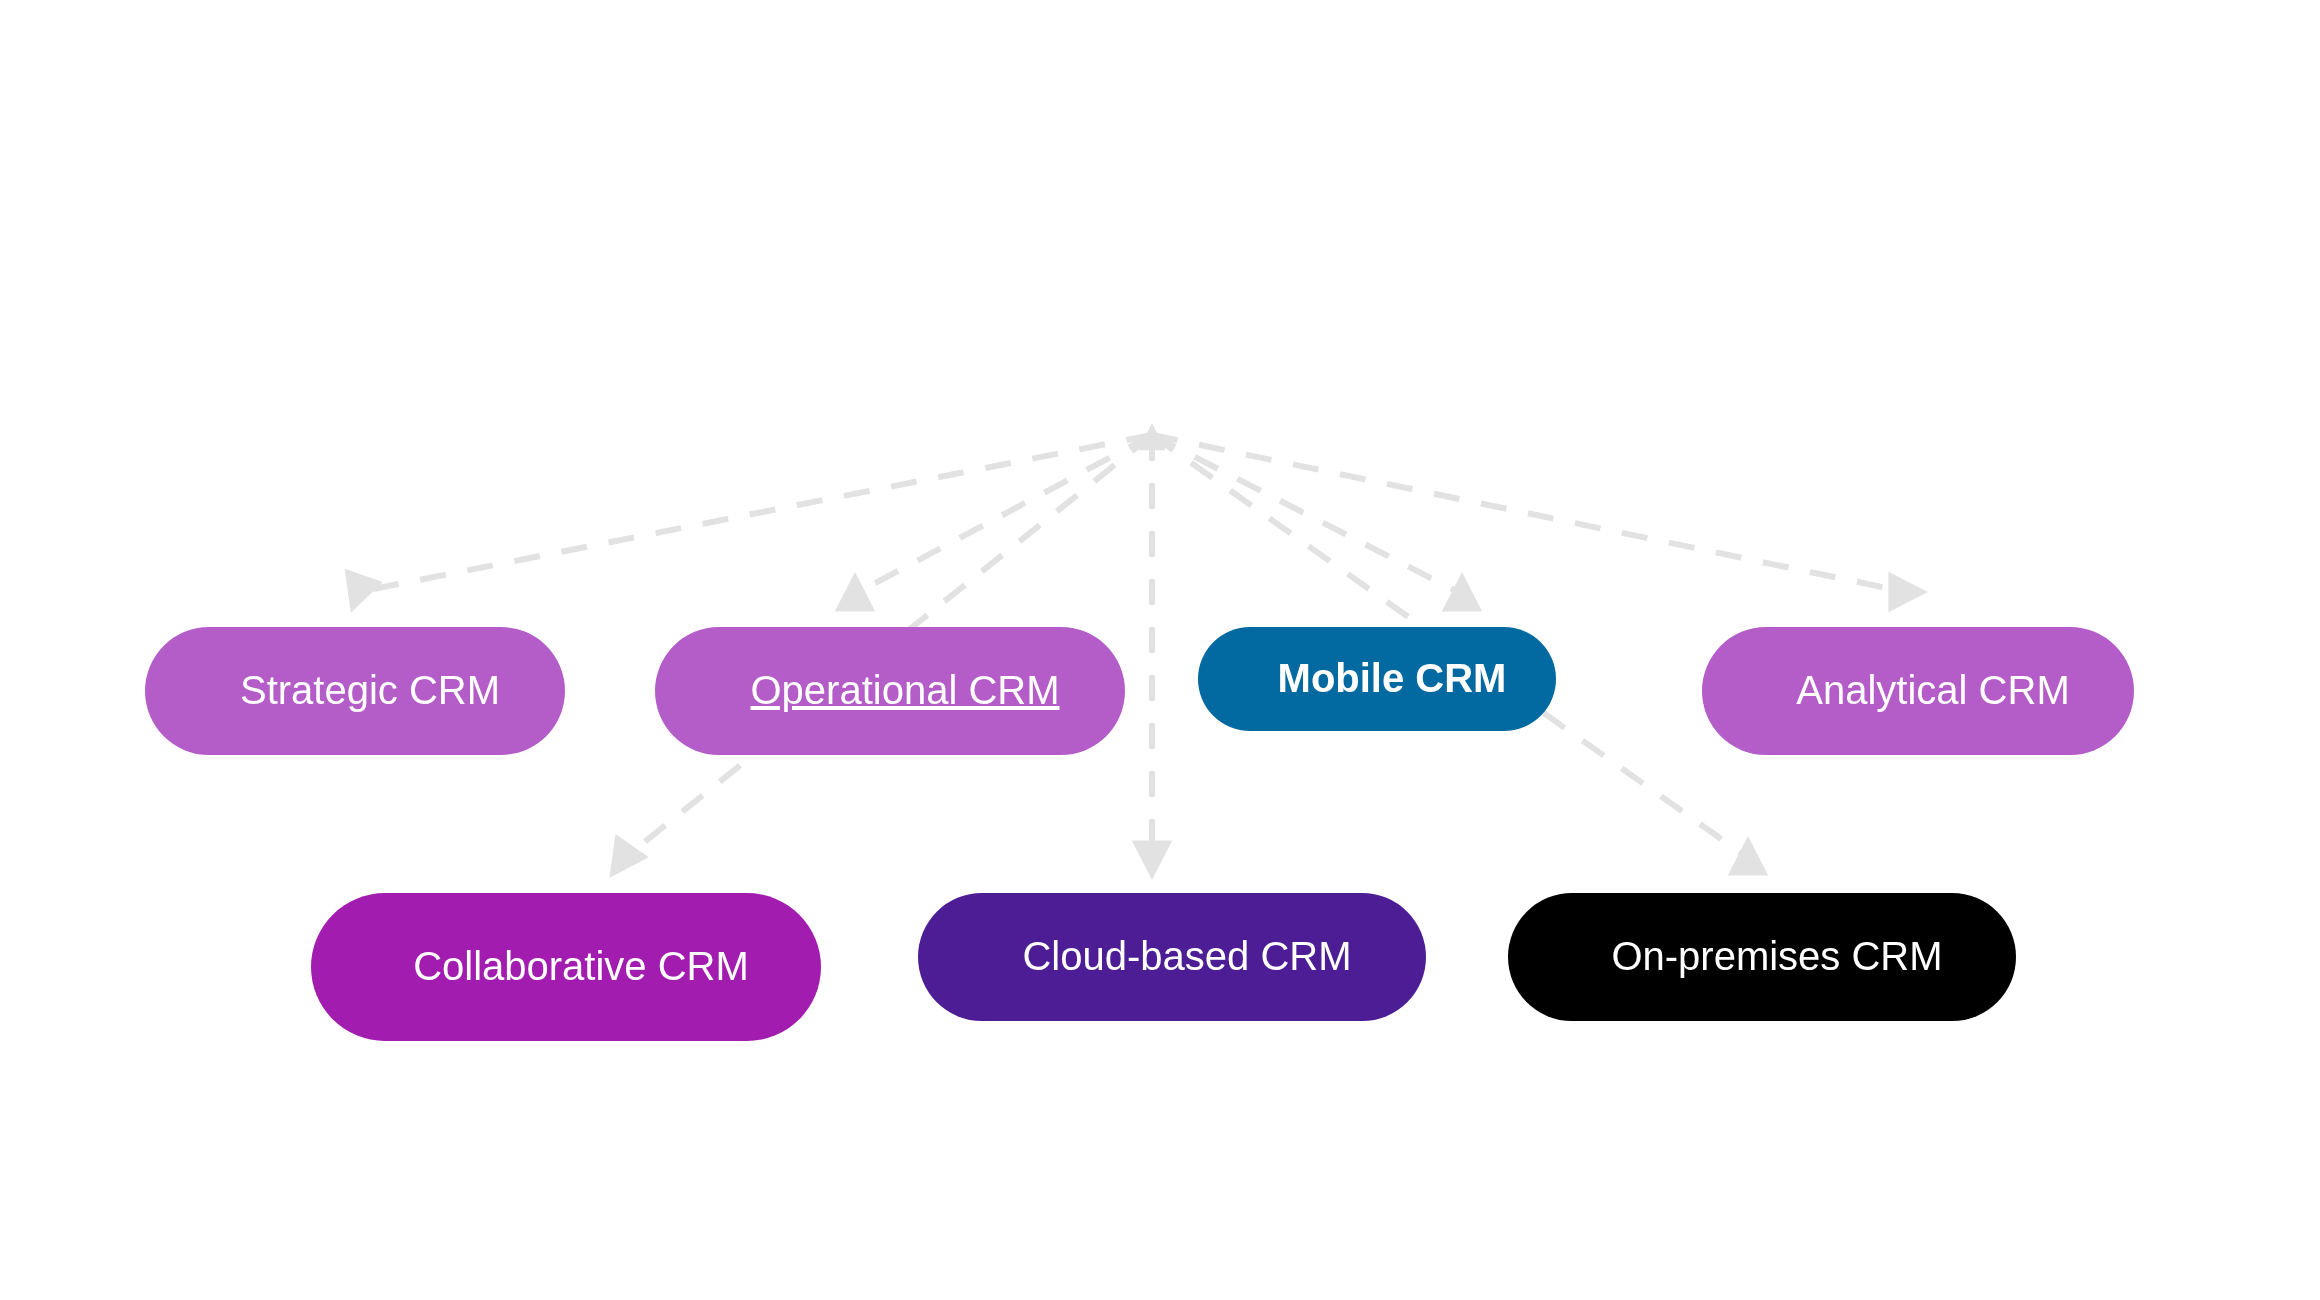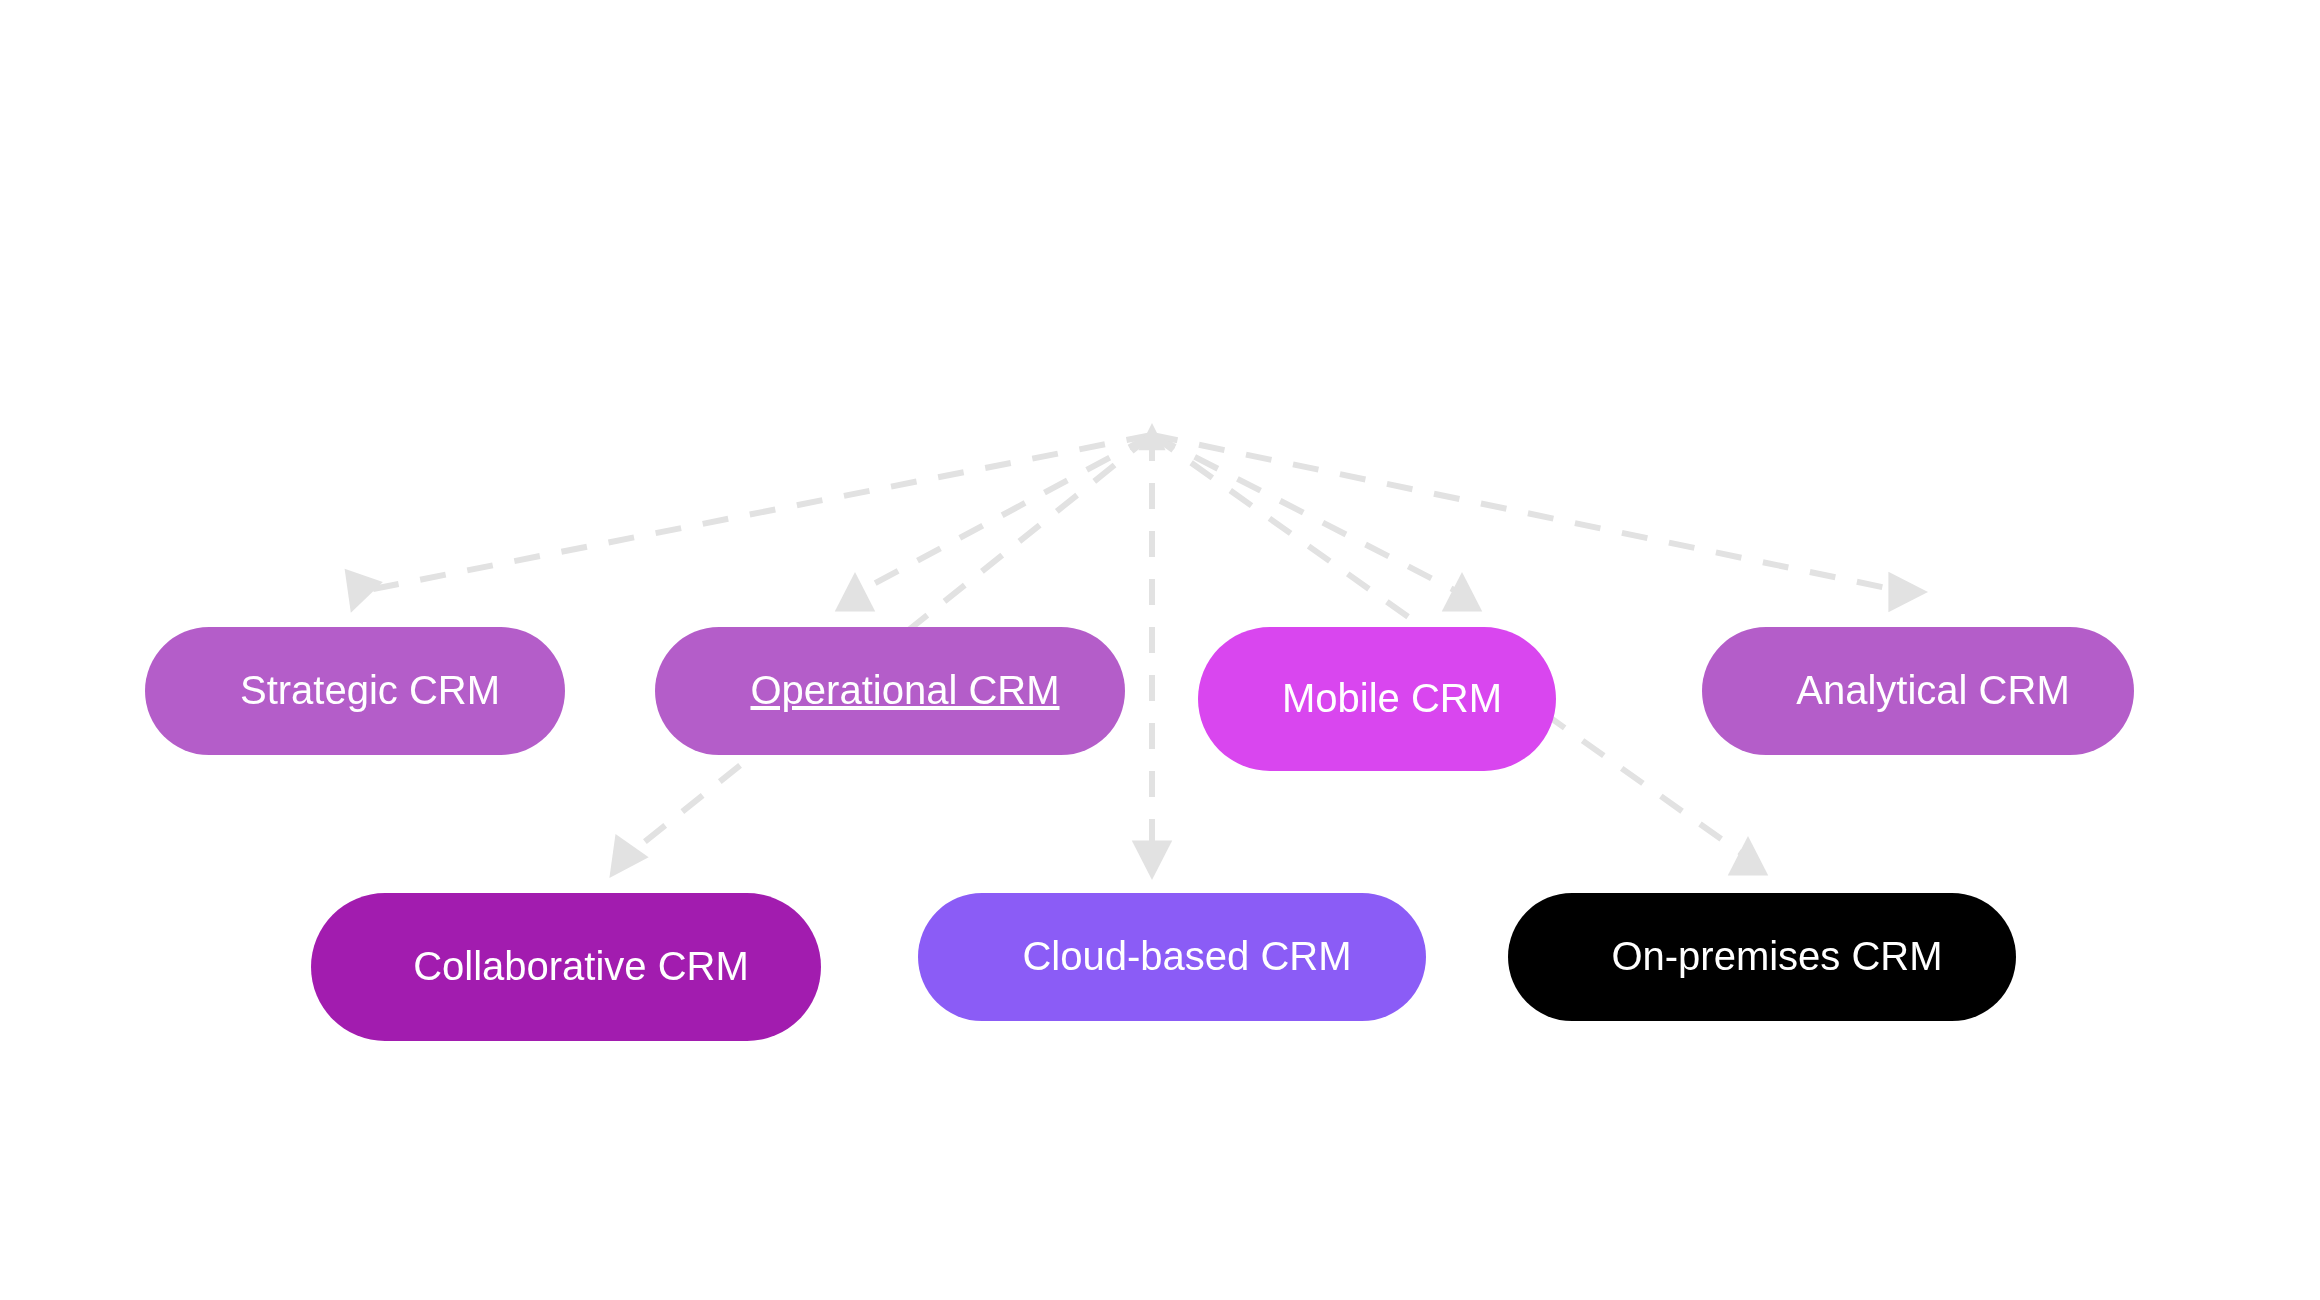--- a/index.html
+++ b/index.html
@@ -85,30 +85,30 @@
       <polygon points="0,-16 -13.6,11.2 13.6,11.2" fill="#e2e2e2" transform="translate(1152,439)"></polygon>
     </svg>
 
   <div id="nodes">
       <div class="node" style="left: 145px; top: 627px; width: 420px; height: 128px; background: rgb(180, 93, 201); color: rgb(255, 255, 255);">
         <span class="node-label">Strategic CRM</span>
       </div>
       <div class="node" style="left: 655px; top: 627px; width: 470px; height: 128px; background: rgb(180, 93, 201); color: rgb(255, 255, 255); text-decoration: underline;">
         <span class="node-label">Operational CRM</span>
       </div>
-      <div class="node" style="left: 1198px; top: 627px; width: 358px; height: 144px; background: #d946ef; color: rgb(255, 255, 255);">
+      <div class="node" style="left: 1198px; top: 627px; width: 358px; height: 104px; background: #0369a1; color: rgb(255, 255, 255); font-weight: bold;">
         <span class="node-label">Mobile CRM</span>
       </div>
       <div class="node" style="left: 1702px; top: 627px; width: 432px; height: 128px; background: rgb(180, 93, 201); color: rgb(255, 255, 255);">
         <span class="node-label">Analytical CRM</span>
       </div>
       <div class="node" style="left: 311px; top: 893px; width: 510px; height: 148px; background: #a21caf; color: rgb(255, 255, 255);">
         <span class="node-label">Collaborative CRM</span>
       </div>
-      <div class="node" style="left: 918px; top: 893px; width: 508px; height: 128px; background: #8b5cf6; color: rgb(255, 255, 255);">
+      <div class="node" style="left: 918px; top: 893px; width: 508px; height: 128px; background: #4c1d95; color: rgb(255, 255, 255);">
         <span class="node-label">Cloud-based CRM</span>
       </div>
       <div class="node" style="left: 1508px; top: 893px; width: 508px; height: 128px; background: #000000; color: rgb(255, 255, 255);">
         <span class="node-label">On-premises CRM</span>
       </div>
     </div>
 
 </div>
 
 </body></html>

